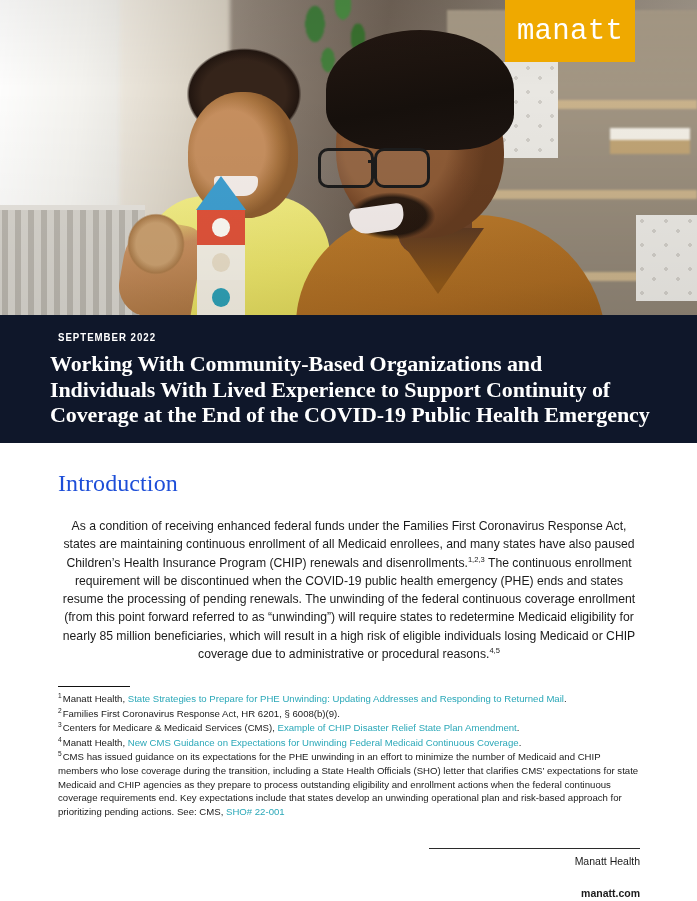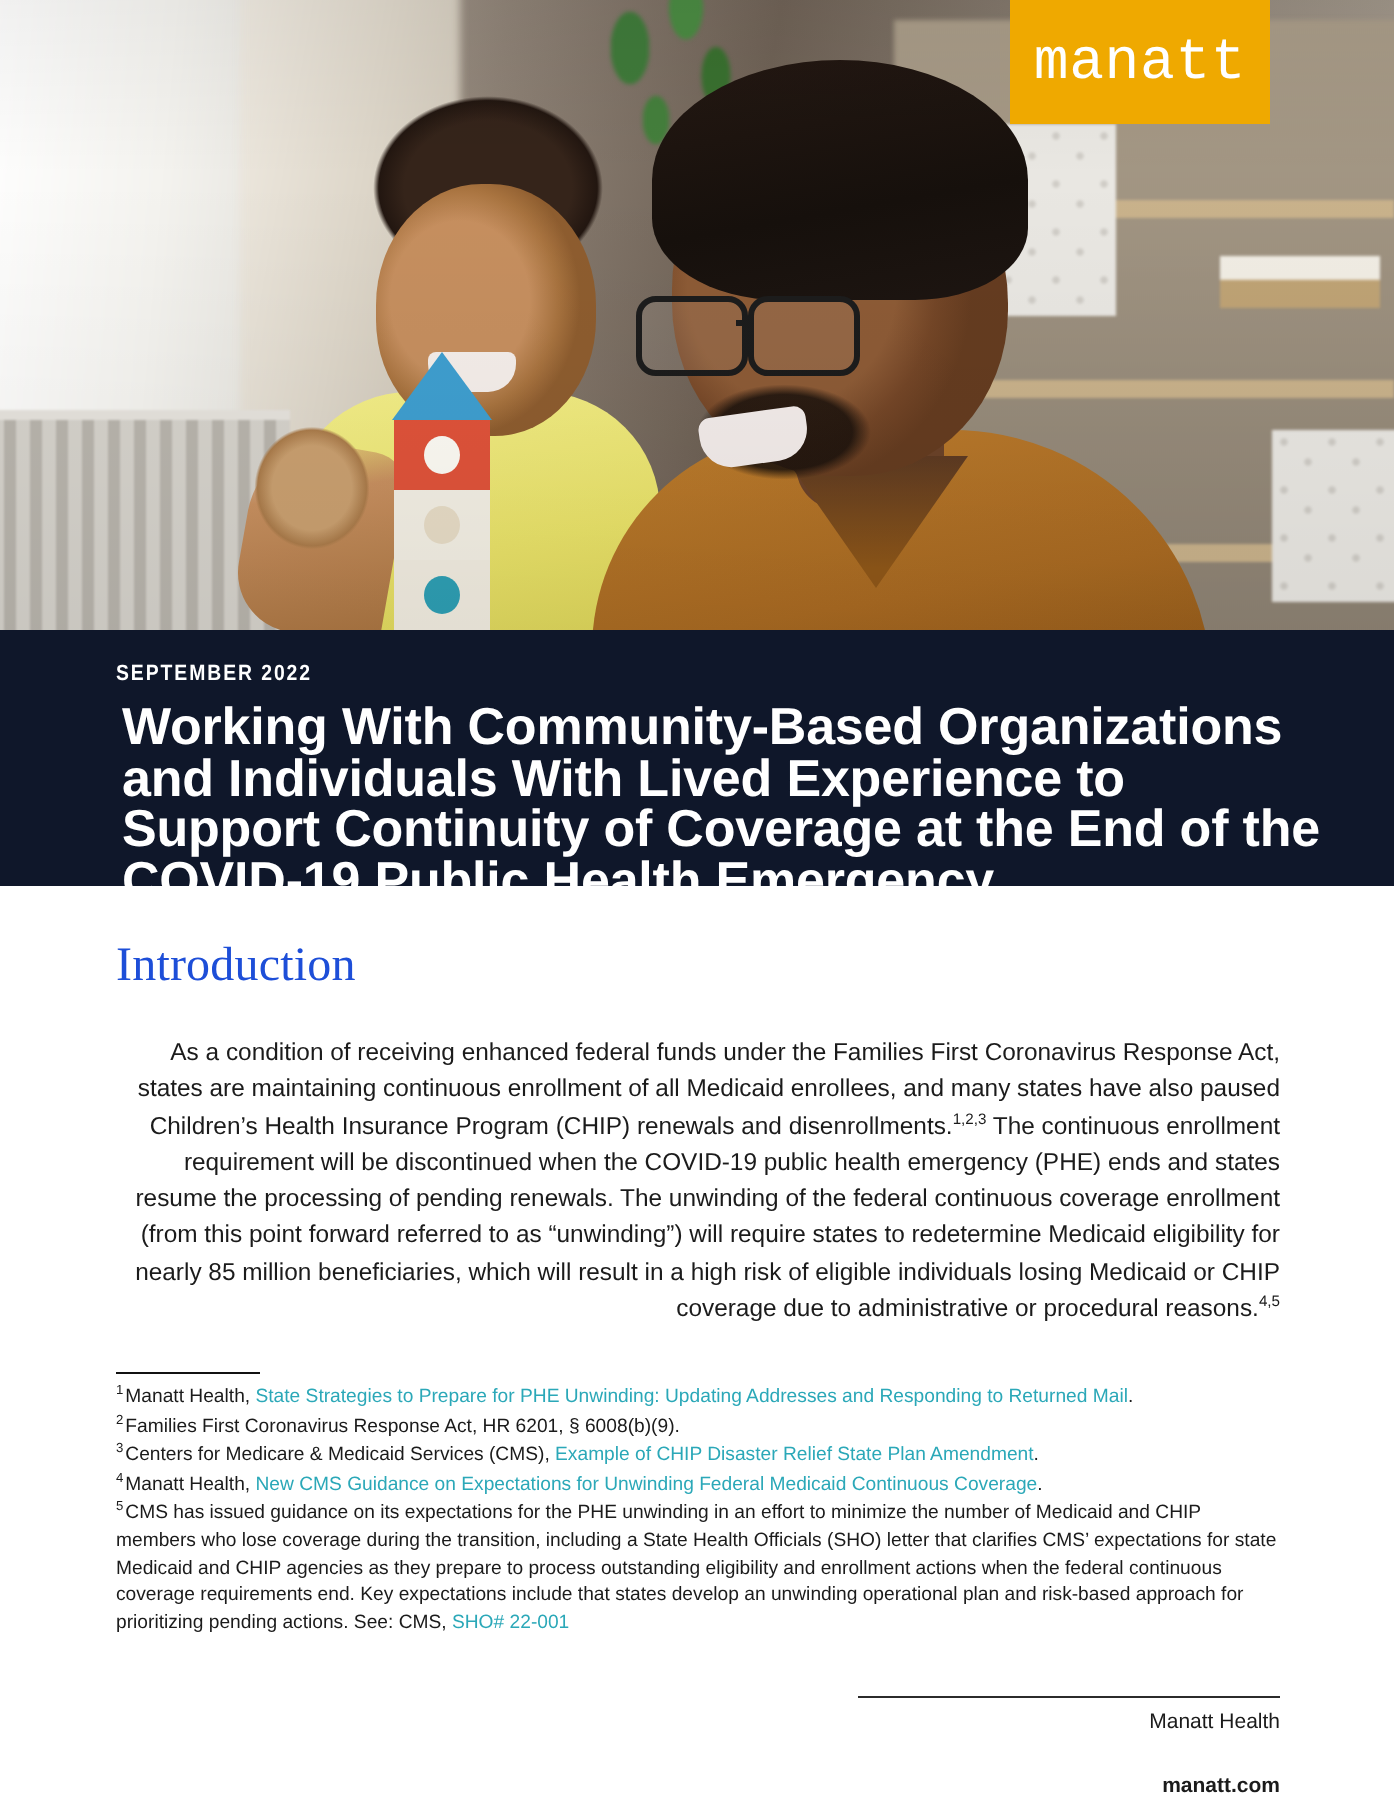--- a/index.html
+++ b/index.html
@@ -252,26 +252,26 @@
     position: absolute; left: 58px; top: 16px;
     color: #ffffff;
     font-family: "Liberation Sans", sans-serif;
     font-size: 11px;
     font-weight: 700;
     letter-spacing: 1.1px;
     transform: scaleX(0.88);
     transform-origin: left center;
   }
   .banner-title {
-    position: absolute; left: 61px; top: 36px;
+    position: absolute; left: 50px; top: 36px;
     width: 600px;
     color: #ffffff;
-    font-family: Liberation Sans, sans-serif;
+    font-family: Liberation Serif, serif;
     font-weight: 700;
-    font-size: 26px;
+    font-size: 22px;
     line-height: 25.5px;
     letter-spacing: -0.1px;
   }
 
   
   .content {
     position: absolute;
     left: 58px; top: 470px;
     width: 582px;
   }
@@ -281,21 +281,21 @@
     font-size: 24px;
     font-weight: 400;
     margin: 0 0 20px 0;
     letter-spacing: 0.1px;
   }
   .body-par {
     margin: 0;
     font-size: 12.2px;
     line-height: 18.3px;
     color: #1b1b1b;
-    text-align: right;
+    text-align: center;
   }
   .body-par sup {
     font-size: 7.6px;
     vertical-align: 5px;
     line-height: 0;
   }
 
   
   .footnotes {
     position: absolute;

